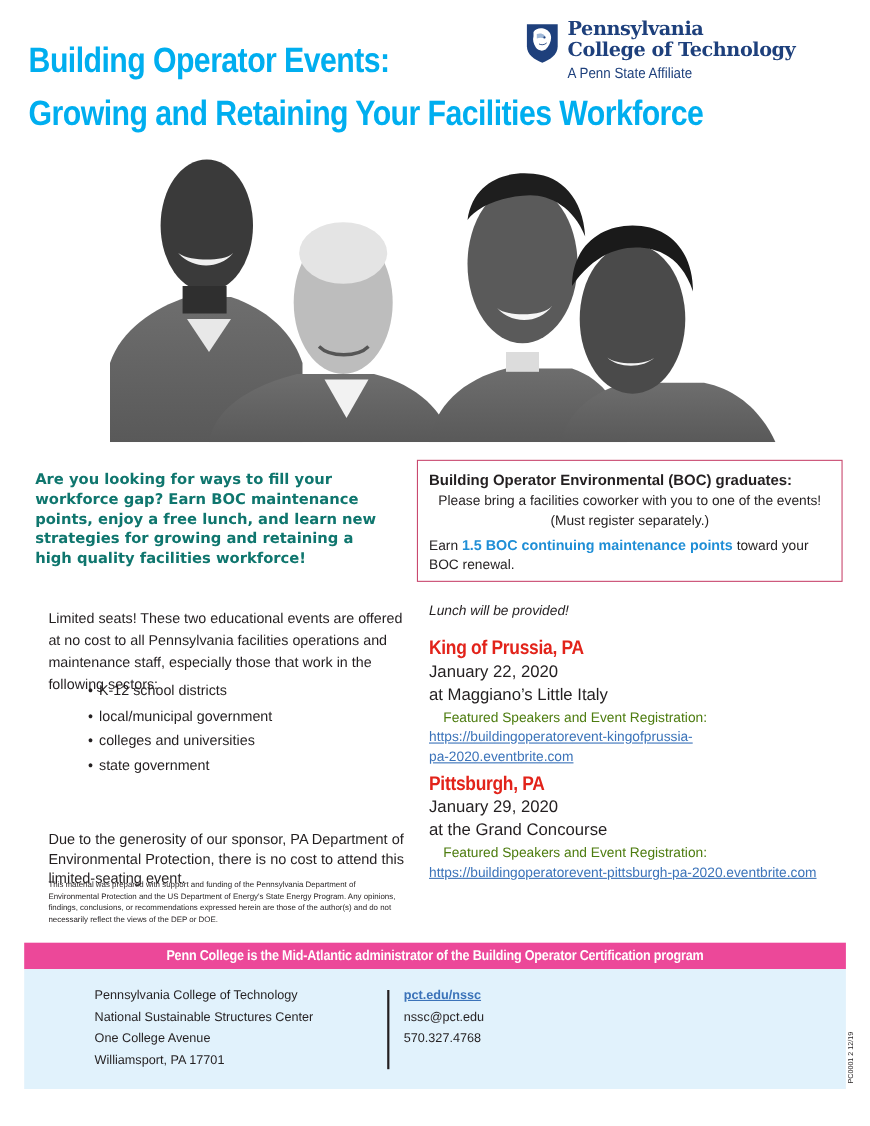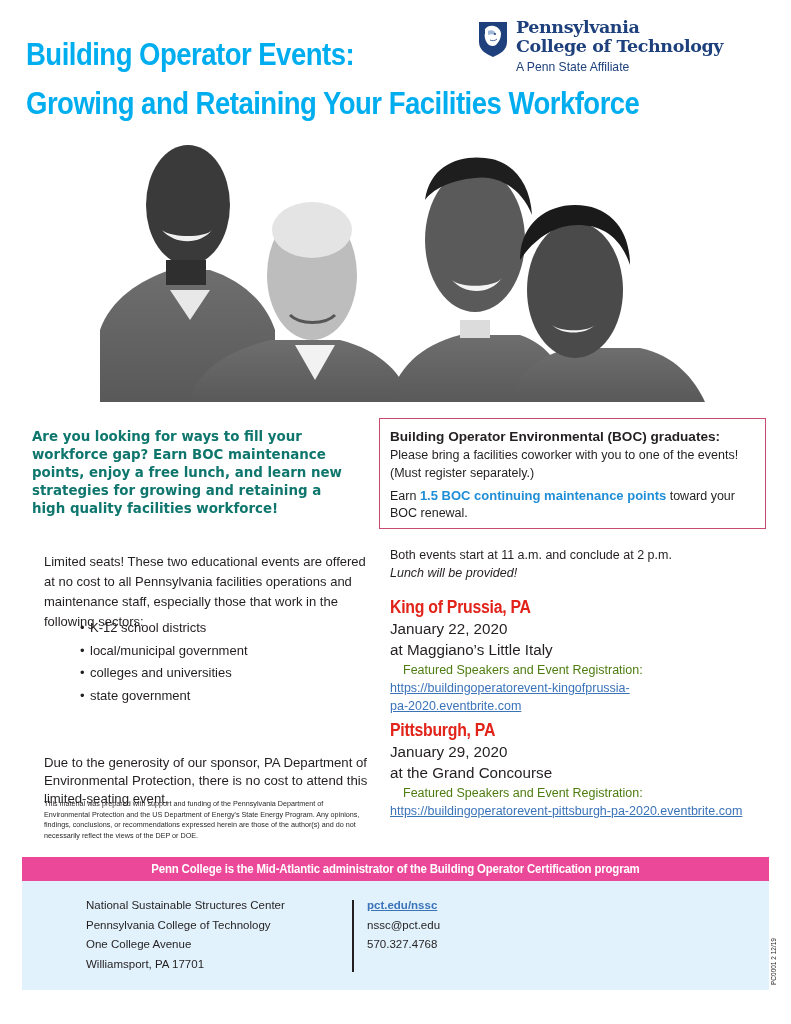--- a/index.html
+++ b/index.html
@@ -34,21 +34,21 @@
     .sectors li { height: 22.7px; line-height: 22.7px; position: relative; padding-left: 10px; }
     .sectors li::before { content: "\2022"; position: absolute; left: 0; top: 0; }
     .sponsor { top: 734px; font-size: 13.2px; line-height: 18px; }
     .disclaimer { position: absolute; left: 44px; top: 799px; width: 325px; font-size: 7.2px; line-height: 10.6px; color: #231f20; }
 
     .boc-box {
       position: absolute; left: 379px; top: 418px; width: 387px; height: 111px;
       border: 1.5px solid #c9496f; padding: 9px 10px;
     }
     .boc-title { font-size: 13.6px; font-weight: bold; color: #231f20; line-height: 18px; }
-    .boc-line { font-size: 12.5px; color: #231f20; line-height: 18px; }
+    .boc-line { font-size: 12.5px; color: #231f20; line-height: 18px; text-align: center; }
     .boc-earn { margin-top: 5px; font-size: 12.5px; line-height: 17px; color: #231f20; }
     .boc-earn b { color: #1f8ed6; font-weight: bold; font-size: 13px; }
 
     .events { position: absolute; left: 390px; top: 546px; width: 380px; }
     .time-line { font-size: 12.5px; line-height: 18px; }
     .lunch-line { font-size: 12.5px; line-height: 18px; font-style: italic; }
     .city { font-weight: bold; color: #e2231a; font-size: 18px; letter-spacing: -0.3px; transform: scaleX(0.88); transform-origin: left; line-height: 22px; }
     .city-1 { margin-top: 14px; }
     .city-2 { margin-top: 4px; }
     .date, .venue { font-size: 15.2px; line-height: 21px; color: #231f20; }
@@ -138,41 +138,40 @@
 <div class="disclaimer">This material was prepared with support and funding of the Pennsylvania Department of Environmental Protection and the US Department of Energy's State Energy Program. Any opinions, findings, conclusions, or recommendations expressed herein are those of the author(s) and do not necessarily reflect the views of the DEP or DOE.</div>
 
 <div class="boc-box">
   <div class="boc-title">Building Operator Environmental (BOC) graduates:</div>
   <div class="boc-line">Please bring a facilities coworker with you to one of the events!</div>
   <div class="boc-line">(Must register separately.)</div>
   <div class="boc-earn"><span>Earn </span><b>1.5 BOC continuing maintenance points</b><span> toward your BOC renewal.</span></div>
 </div>
 
 <div class="events">
-  <div class="time-line">Both events start at 11 a.m. and conclude at 2 p.m.</div>
   <div class="lunch-line">Lunch will be provided!</div>
 
   <div class="city city-1">King of Prussia, PA</div>
   <div class="date">January 22, 2020</div>
   <div class="venue">at Maggiano’s Little Italy</div>
   <div class="feat">Featured Speakers and Event Registration:</div>
   <a class="link"><span>https://buildingoperatorevent-kingofprussia-</span><br><span>pa-2020.eventbrite.com</span></a>
 
   <div class="city city-2">Pittsburgh, PA</div>
   <div class="date">January 29, 2020</div>
   <div class="venue">at the Grand Concourse</div>
   <div class="feat">Featured Speakers and Event Registration:</div>
   <a class="link">https://buildingoperatorevent-pittsburgh-pa-2020.eventbrite.com</a>
 </div>
 
 <div class="banner"><span>Penn College is the Mid-Atlantic administrator of the Building Operator Certification program</span></div>
 <div class="footer-box"></div>
 <div class="addr">
+  <div>Pennsylvania College of Technology</div>
   <div>National Sustainable Structures Center</div>
-  <div>Pennsylvania College of Technology</div>
   <div>One College Avenue</div>
   <div>Williamsport, PA 17701</div>
 </div>
 <div class="vdivider"></div>
 <div class="contact">
   <div><a class="web">pct.edu/nssc</a></div>
   <div>nssc@pct.edu</div>
   <div>570.327.4768</div>
 </div>
 <div class="code">PC0001 2 12/19</div>

